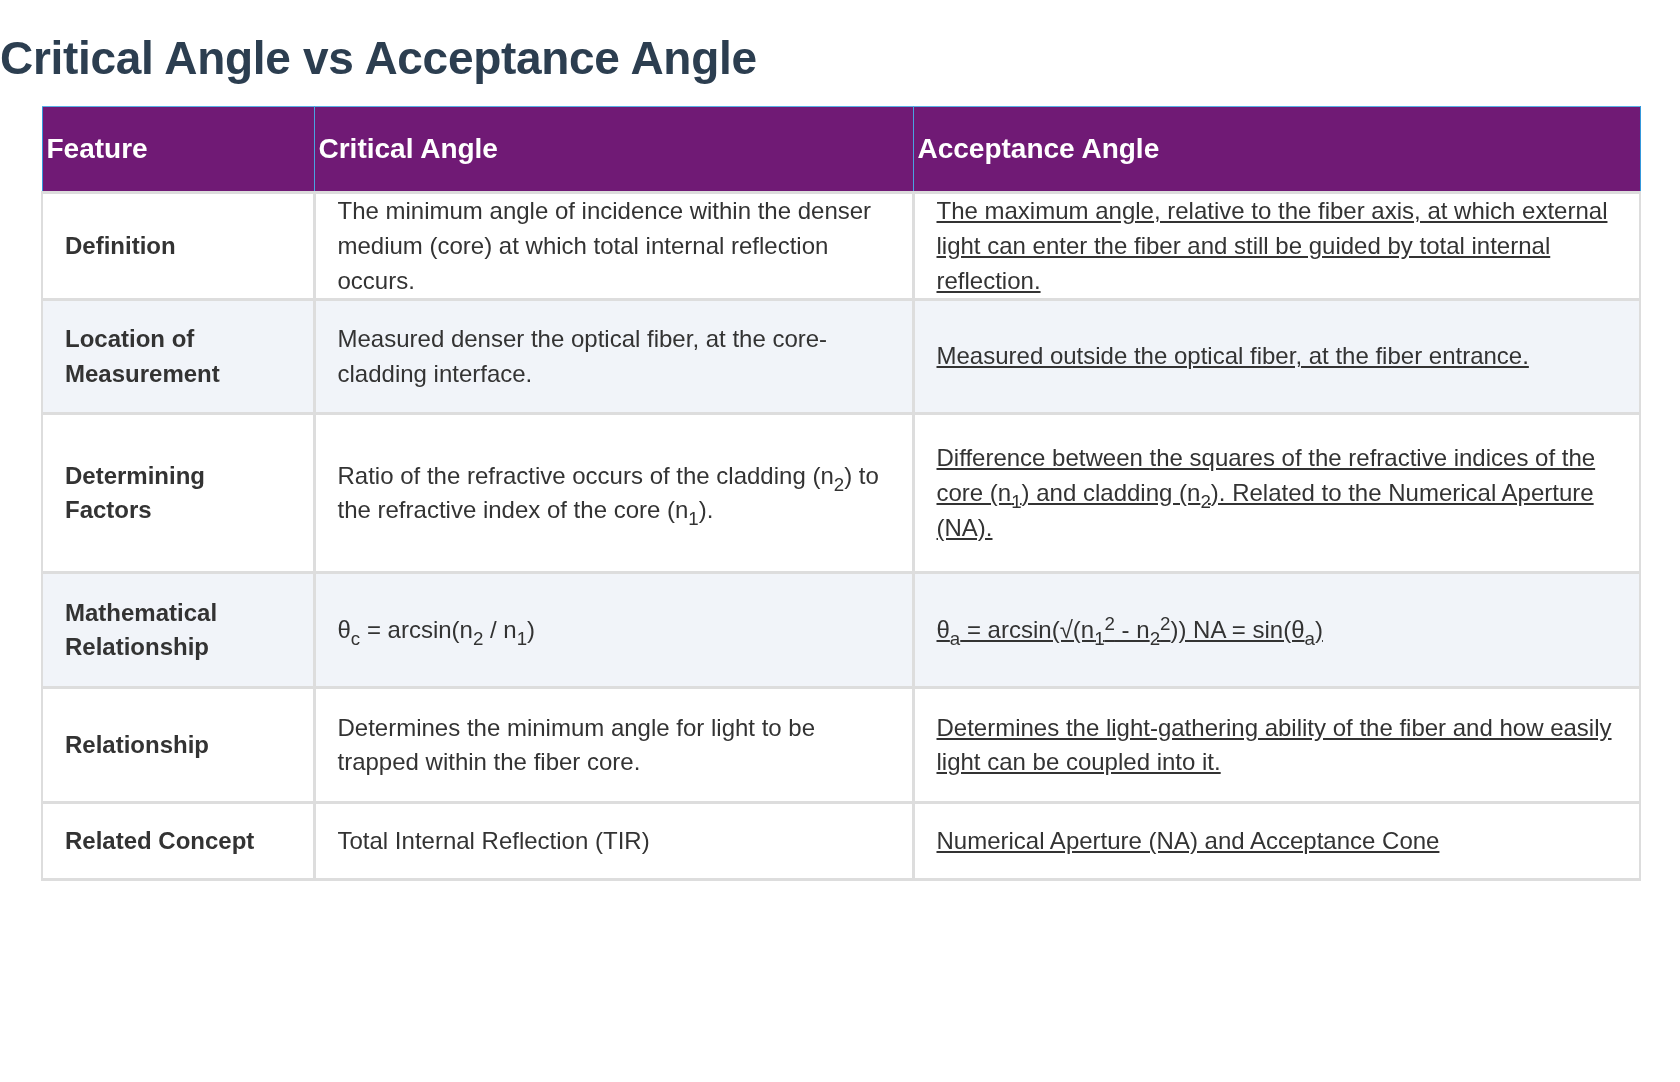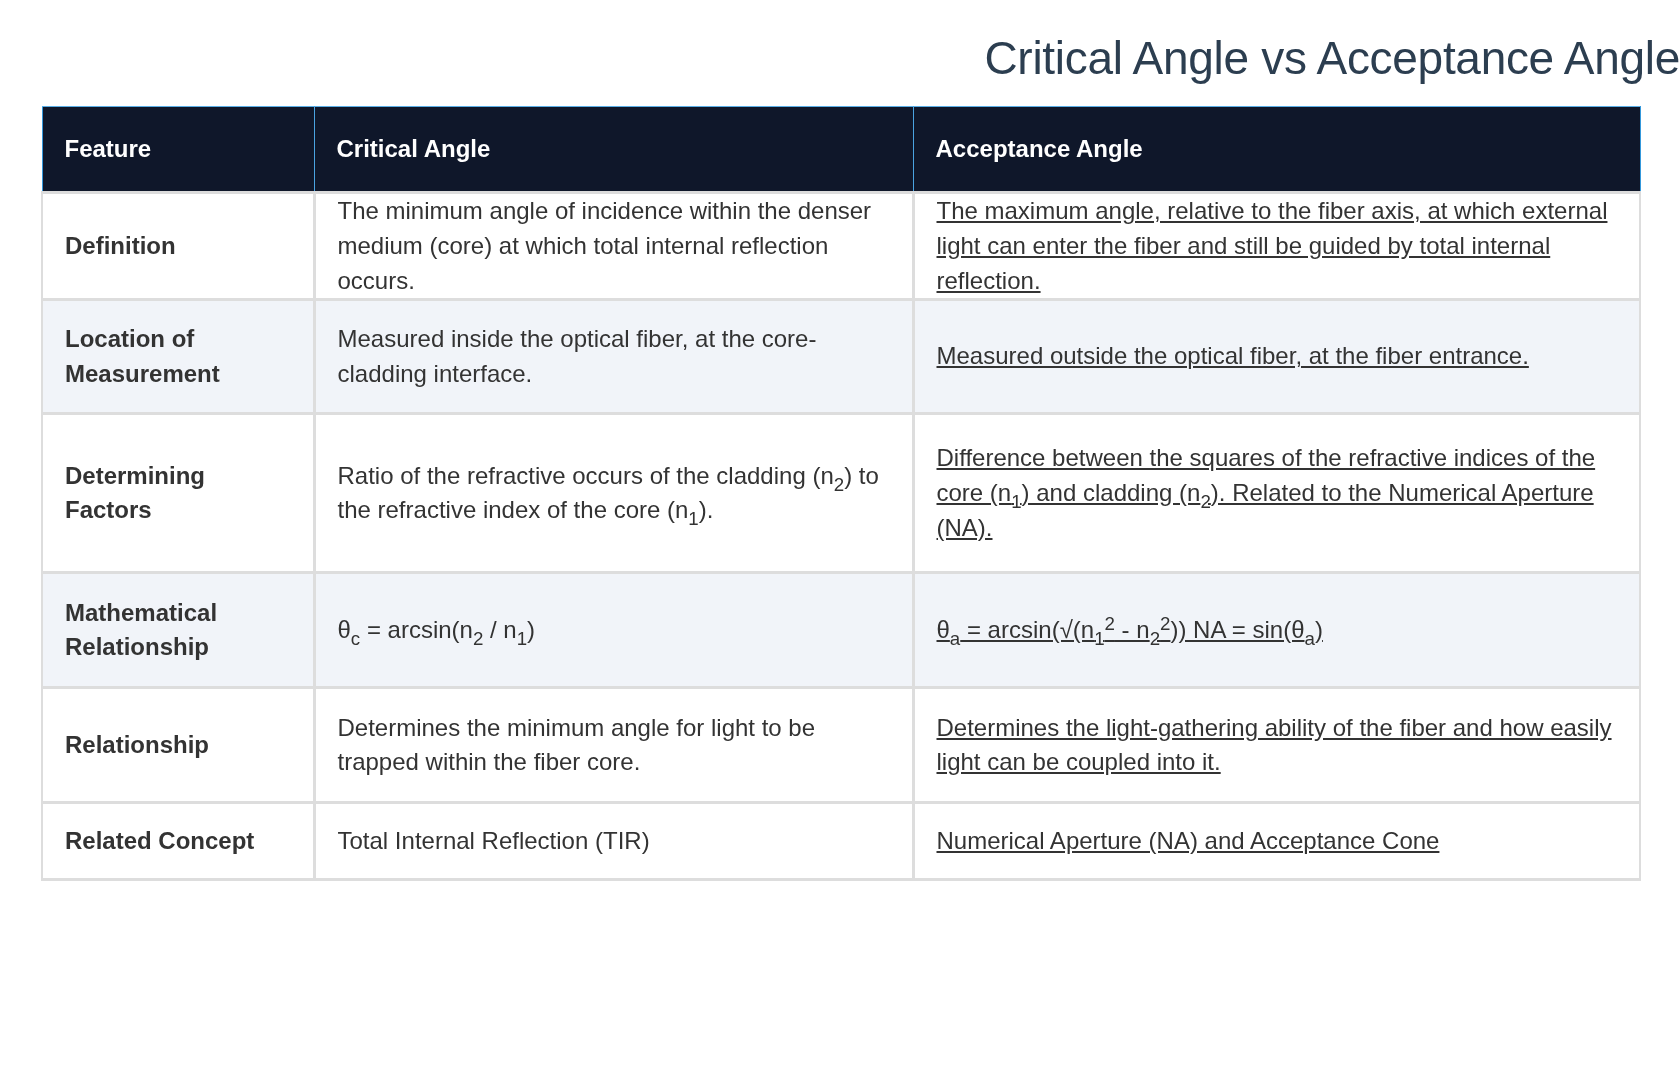--- a/index.html
+++ b/index.html
@@ -13,50 +13,50 @@
       position: relative;
       overflow: hidden;
       font-family: "Liberation Sans", sans-serif;
       color: #333333;
     }
     .page-title {
       position: absolute;
       top: 28px;
       left: 0;
       width: 1680px;
-      text-align: right;
+      text-align: left;
       font-family: "Liberation Sans", sans-serif;
-      font-weight: normal;
+      font-weight: bold;
       font-size: 46px;
       line-height: 60px;
       color: #2c3e50;
       margin: 0;
       letter-spacing: -0.3px;
     }
     table.compare {
       position: absolute;
       top: 106px;
       left: 41px;
       width: 1598px;
       border-collapse: collapse;
       table-layout: fixed;
       font-size: 24px;
     }
     table.compare col.c-feature { width: 272px; }
     table.compare col.c-critical { width: 599px; }
     table.compare col.c-accept { width: 727px; }
 
     table.compare thead th {
-      background: #0f172a;
+      background: #701a75;
       color: #ffffff;
       font-weight: bold;
-      font-size: 24px;
+      font-size: 28px;
       text-align: left;
       height: 86px;
-      padding: 0 22px;
+      padding: 0 4px;
       box-sizing: border-box;
       border-top: 1px solid #5aaee6;
       border-left: 1px solid #4aa3e0;
       border-right: 1px solid #4aa3e0;
       border-bottom: 3px solid #dcdcdc;
       vertical-align: middle;
     }
     table.compare thead th:first-child { border-left: 1px solid #3498db; }
     table.compare thead th:last-child { border-right: 1px solid #3498db; }
 
@@ -112,21 +112,21 @@
     </tr>
   </thead>
   <tbody>
     <tr class="r-def">
       <td class="feature">Definition</td>
       <td>The minimum angle of incidence within the denser medium (core) at which total internal reflection occurs.</td>
       <td>The maximum angle, relative to the fiber axis, at which external light can enter the fiber and still be guided by total internal reflection.</td>
     </tr>
     <tr class="r-loc alt">
       <td class="feature">Location of Measurement</td>
-      <td>Measured inside the optical fiber, at the core-cladding interface.</td>
+      <td>Measured denser the optical fiber, at the core-cladding interface.</td>
       <td>Measured outside the optical fiber, at the fiber entrance.</td>
     </tr>
     <tr class="r-det">
       <td class="feature">Determining Factors</td>
       <td><span>Ratio of the refractive occurs of the cladding (n</span><sub>2</sub><span>) to the refractive index of the core (n</span><sub>1</sub><span>).</span></td>
       <td><span>Difference between the squares of the refractive indices of the core (n</span><sub>1</sub><span>) and cladding (n</span><sub>2</sub><span>). Related to the Numerical Aperture (NA).</span></td>
     </tr>
     <tr class="r-math alt">
       <td class="feature">Mathematical Relationship</td>
       <td><span>θ</span><sub>c</sub><span> = arcsin(n</span><sub>2</sub><span> / n</span><sub>1</sub><span>)</span></td>

